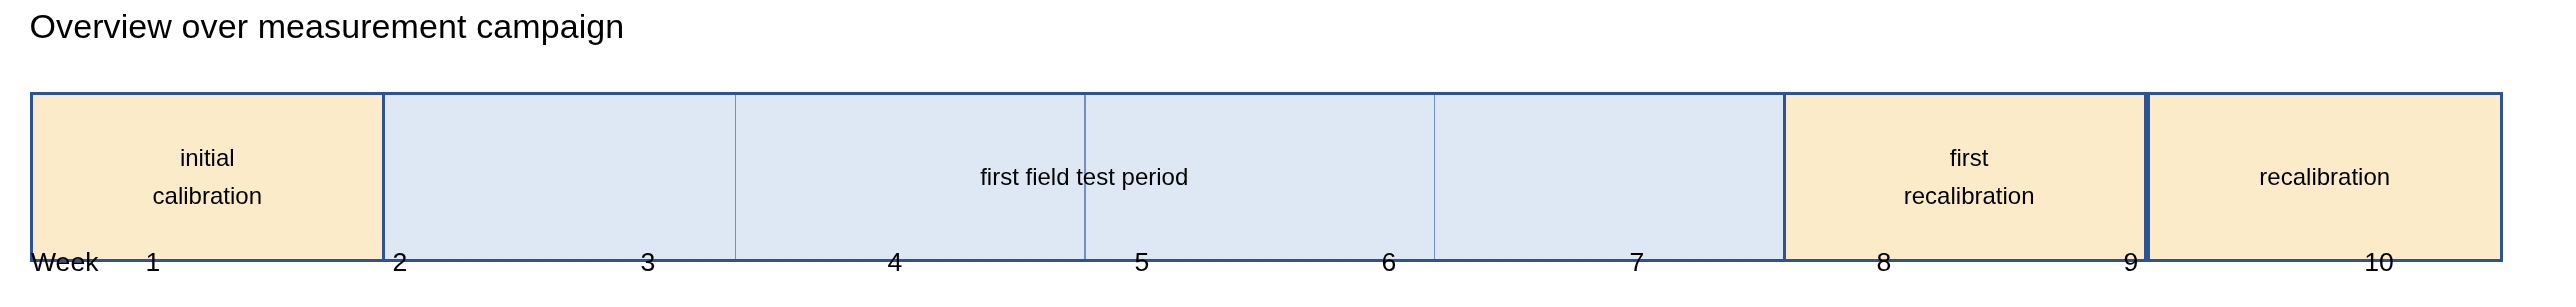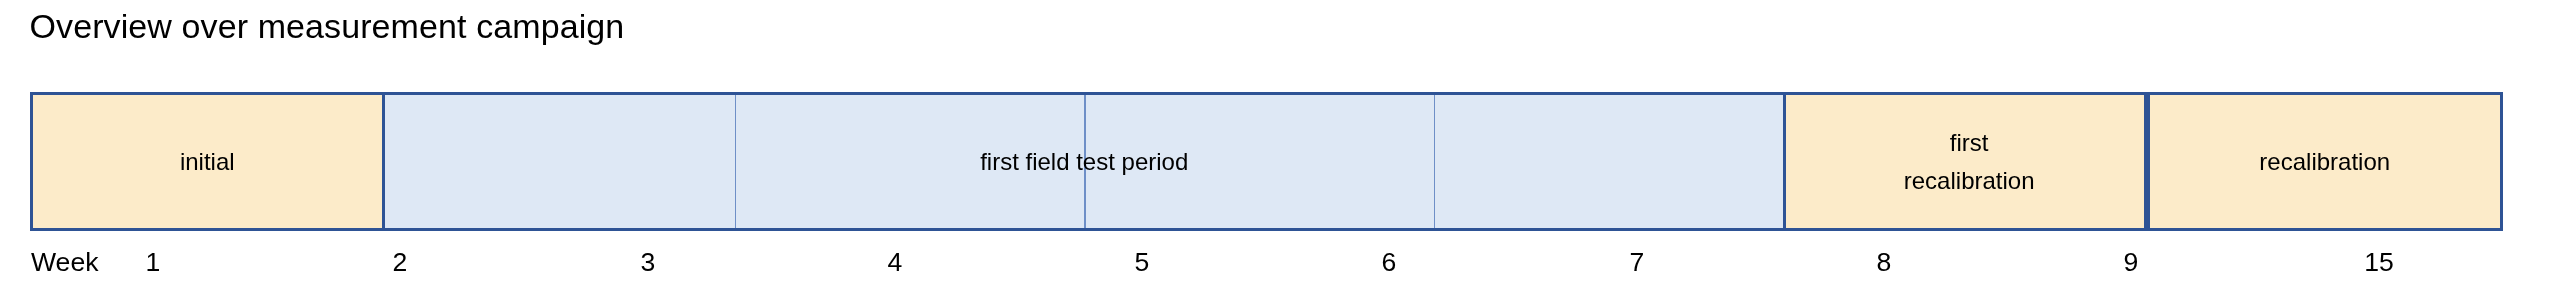--- a/index.html
+++ b/index.html
@@ -33,21 +33,21 @@
     white-space: nowrap;
     letter-spacing: 0.1px;
   }
 
   
   .timeline-bar {
     position: absolute;
     left: 29.5px;
     top: 92px;
     width: 2473px;   
-    height: 139px;
+    height: 170px;
     box-sizing: border-box;
     border: 3.7px solid #2E5395;
     background: #a21caf;
     display: flex;
     flex-direction: row;
     align-items: stretch;
   }
 
   .segment {
     position: relative;
@@ -132,20 +132,21 @@
 <body>
 
 <div id="page">
 
   <div class="page-title">Overview over measurement campaign</div>
 
   <div class="timeline-bar" id="timeline-bar">
       <div class="segment calibration first-seg" style="flex: 1 0 0px;">
         <span class="seg-label two-line">
           <div>initial</div>
+          <div>calibration</div>
         </span>
       </div>
       <div class="segment field" style="flex: 4 0 0px;">
         <div class="week-divider" style="left: 25%;"></div>
         <div class="week-divider" style="left: 50%;"></div>
         <div class="week-divider" style="left: 75%;"></div>
         <span class="seg-label">first field test period</span>
       </div>
       <div class="segment calibration" style="flex: 1 0 0px; padding-left: 8px;">
         <span class="seg-label two-line">
@@ -164,17 +165,17 @@
     <div class="week-axis-label">Week</div>
   <div class="week-tick" style="left: 153px;">1</div>
       <div class="week-tick" style="left: 400px;">2</div>
       <div class="week-tick" style="left: 648px;">3</div>
       <div class="week-tick" style="left: 895px;">4</div>
       <div class="week-tick" style="left: 1142px;">5</div>
       <div class="week-tick" style="left: 1389px;">6</div>
       <div class="week-tick" style="left: 1637px;">7</div>
       <div class="week-tick" style="left: 1884px;">8</div>
       <div class="week-tick" style="left: 2131px;">9</div>
-      <div class="week-tick" style="left: 2379px;">15</div>
+      <div class="week-tick" style="left: 2379px;">10</div>
     </div>
 
 </div>
 
 
 </body></html>

